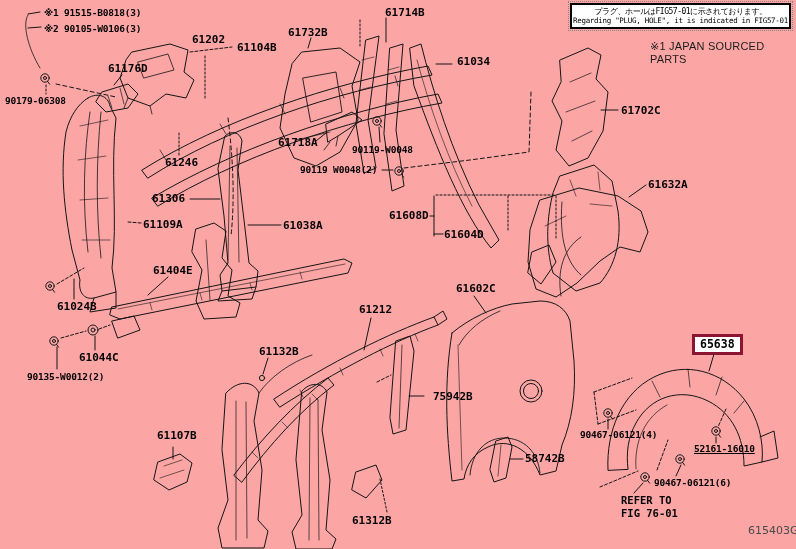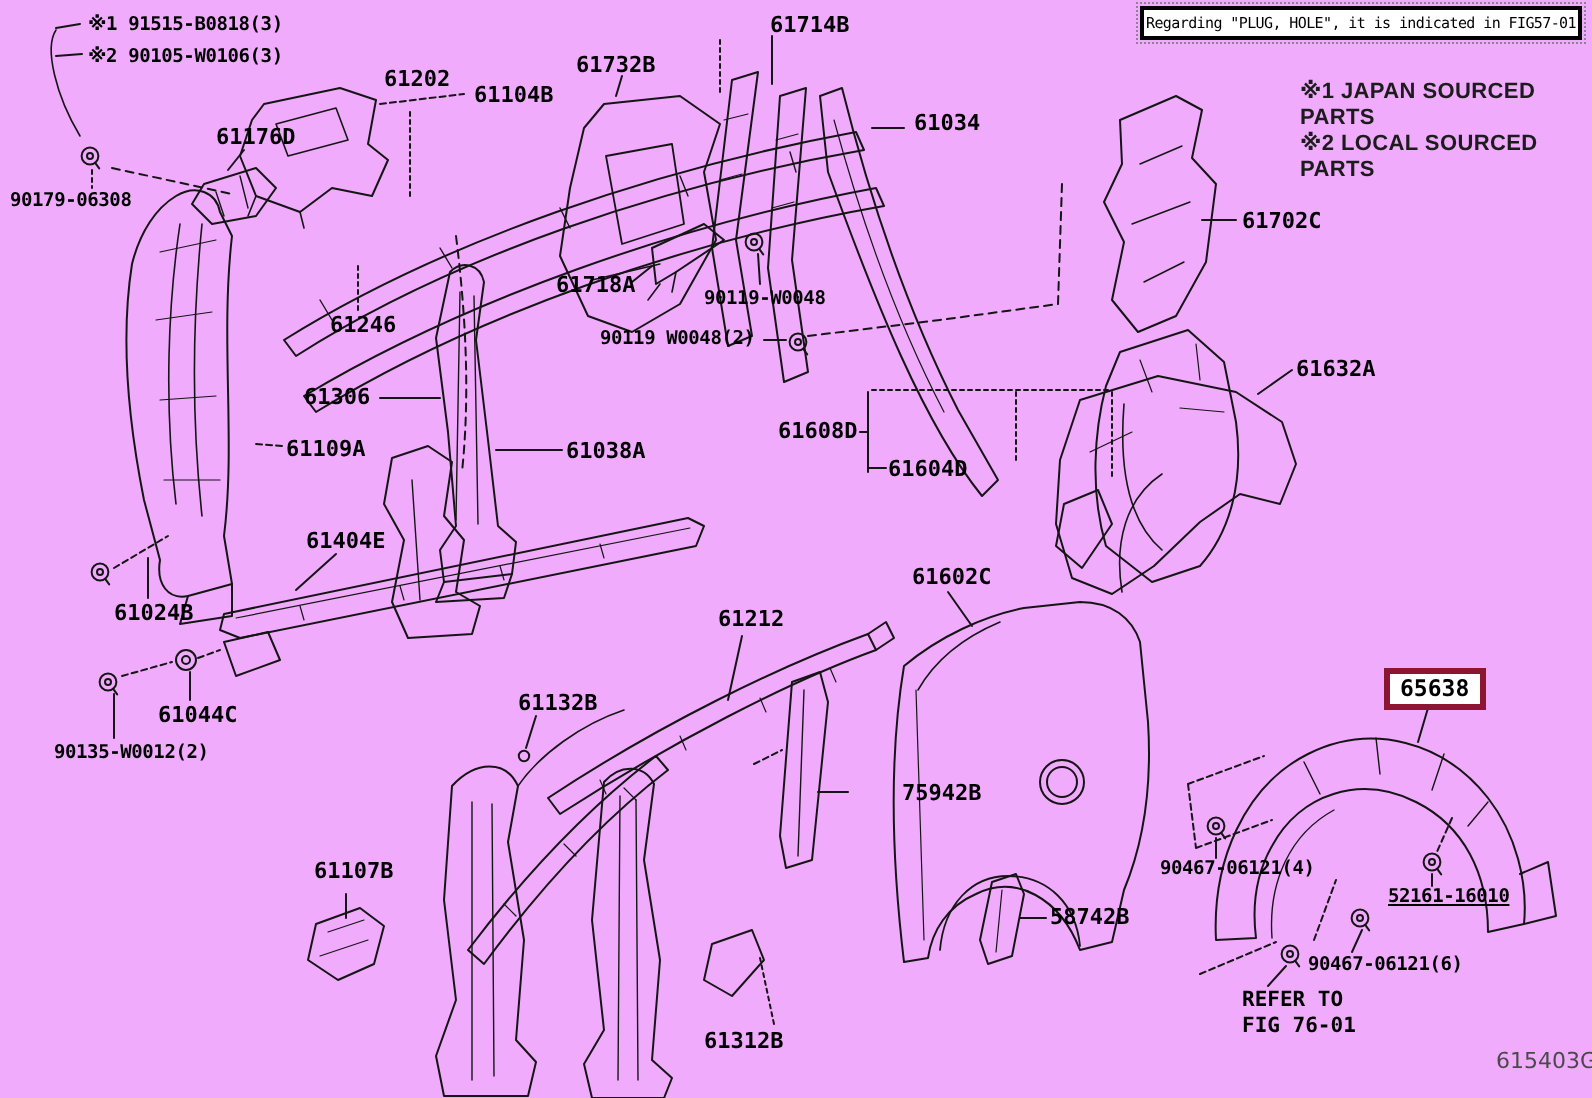--- a/index.html
+++ b/index.html
@@ -1,28 +1,28 @@
 <!DOCTYPE html>
 <html><head>
 <meta charset="utf-8">
 <style>
   html,body{margin:0;padding:0;background:#fff;}
-  .stage{position:relative;width:796px;height:549px;background:#f0abfc;overflow:hidden;
+  .stage{position:relative;width:796px;height:549px;background:#fca5a5;overflow:hidden;
          font-family:"DejaVu Sans Mono","DejaVu Sans",monospace;color:#000;}
   svg.art{position:absolute;left:0;top:0;}
   .plabel{position:absolute;font-weight:bold;font-size:11px;line-height:1;white-space:pre;color:#000;}
   .plabel.small{font-size:9.5px;letter-spacing:-0.2px;}
   .note-box{position:absolute;left:570px;top:3px;width:221px;box-sizing:border-box;
             border:2px solid #000;outline:1px dotted #888;outline-offset:1px;
             background:#fff;text-align:center;padding:2px 1px;}
   .note-jp{font-size:8px;line-height:9px;letter-spacing:-0.5px;}
   .note-en{font-size:7.5px;line-height:9px;letter-spacing:-0.3px;}
   .note-ref{font-size:10.5px;font-weight:bold;line-height:12px;letter-spacing:0.5px;}
   .legend{position:absolute;left:650px;top:40px;font-family:"Liberation Sans","DejaVu Sans",sans-serif;
-          font-weight:bold;font-size:11px;line-height:13px;color:#1c1c1c;letter-spacing:0.2px;}
+          font-weight:normal;font-size:11px;line-height:13px;color:#1c1c1c;letter-spacing:0.2px;}
   .hl-box{position:absolute;left:692px;top:334px;border:3px solid #8c1531;background:#fff;
           padding:1px 5px;font-weight:bold;font-size:11.5px;line-height:1.1;}
   .refer-note{position:absolute;left:621px;top:494px;font-weight:bold;font-size:10.5px;line-height:13px;}
   .fig-code{position:absolute;left:748px;top:524px;font-size:11px;color:#4a4a4a;
             font-family:"DejaVu Sans",sans-serif;}
 </style>
 </head>
 <body>
 
 <div class="stage">
@@ -272,35 +272,35 @@
       <div class="plabel" style="left: 143px; top: 219px;">61109A</div>
       <div class="plabel" style="left: 283px; top: 220px;">61038A</div>
       <div class="plabel" style="left: 153px; top: 265px;">61404E</div>
       <div class="plabel" style="left: 57px; top: 301px;">61024B</div>
       <div class="plabel" style="left: 79px; top: 352px;">61044C</div>
       <div class="plabel small" style="left: 27px; top: 372px;">90135-W0012(2)</div>
       <div class="plabel" style="left: 157px; top: 430px;">61107B</div>
       <div class="plabel" style="left: 259px; top: 346px;">61132B</div>
       <div class="plabel" style="left: 359px; top: 304px;">61212</div>
       <div class="plabel" style="left: 456px; top: 283px;">61602C</div>
-      <div class="plabel" style="left: 408px; top: 391px; padding-left: 43px;">75942B</div>
+      <div class="plabel" style="left: 390px; top: 391px; padding-left: 43px;">75942B</div>
       <div class="plabel" style="left: 525px; top: 453px;">58742B</div>
       <div class="plabel" style="left: 352px; top: 515px;">61312B</div>
       <div class="plabel small" style="left: 580px; top: 430px;">90467-06121(4)</div>
       <div class="plabel small" style="left: 694px; top: 444px; text-decoration: underline;">52161-16010</div>
       <div class="plabel small" style="left: 654px; top: 478px;">90467-06121(6)</div>
     </div>
 
   <div class="note-box">
+    <div class="note-jp">プラグ、ホールはFIG57-01に示されております。</div>
     <div class="note-en">Regarding "PLUG, HOLE", it is indicated in FIG57-01</div>
   </div>
 
   <div class="legend">
     <div>※1 JAPAN SOURCED PARTS</div>
-    <div>※2 LOCAL SOURCED PARTS</div>
   </div>
 
   <div class="hl-box" style="border-color: rgb(140, 21, 49);">
     <span>65638</span>
   </div>
 
   <div class="refer-note">
     <div>REFER TO</div>
     <div>FIG 76-01</div>
   </div>

